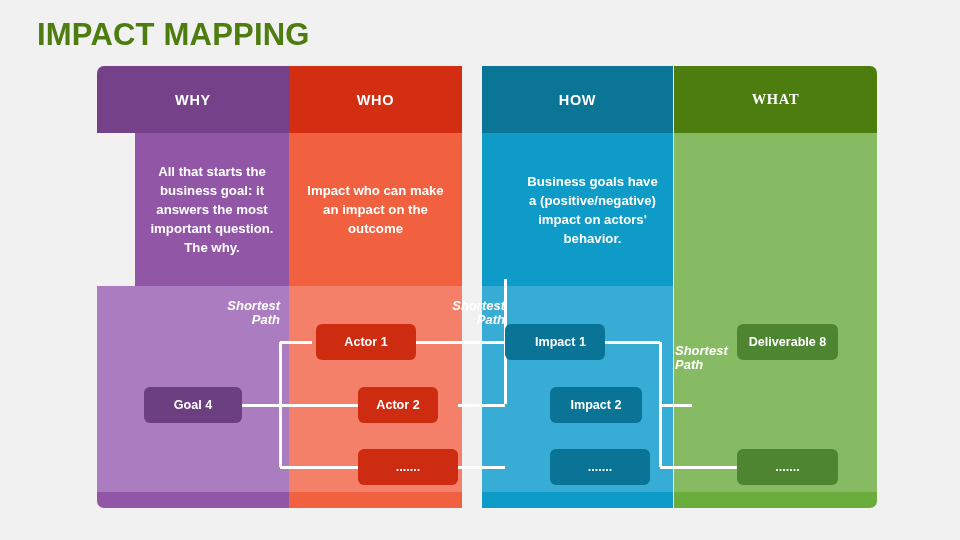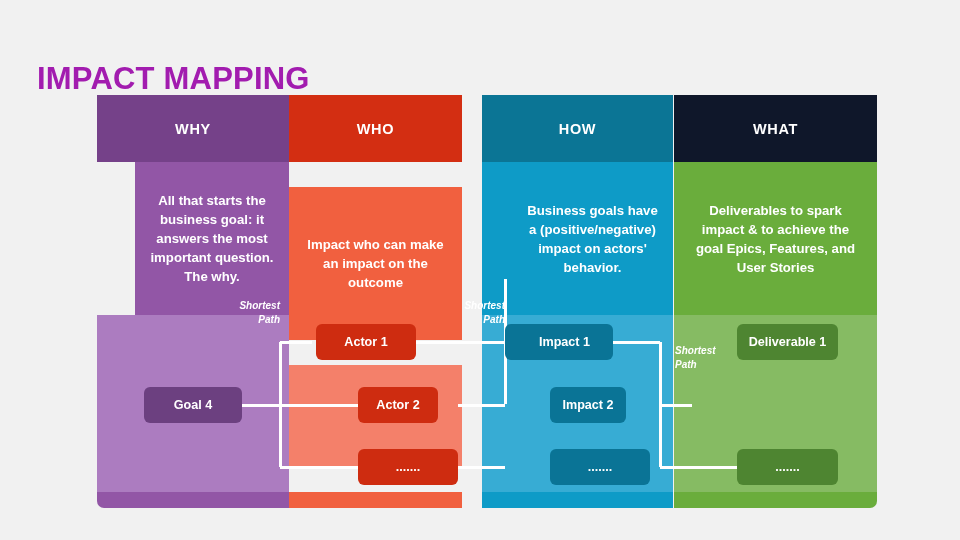--- a/index.html
+++ b/index.html
@@ -22,28 +22,28 @@
     position:absolute;left:97px;top:66px;
     width:780px;height:442px;
     border-radius:7px;
     overflow:hidden;
   }
   .col{
     position:absolute;top:0;height:442px;
     display:flex;flex-direction:column;
   }
   .col-why {left:0px;   width:192px;}
-  .col-who {left:192px; width:173px;gap:25px;}
+  .col-who {left:192px; width:173px;}
   .col-how {left:385px; width:191px;justify-content:center;}
   .col-what{left:577px; width:203px;}
 
   .hdr{
     height:67px;
     display:flex;align-items:center;justify-content:center;
-    color:#ffffff;font-size:14.5px;font-weight:bold;letter-spacing:.7px;margin-top:29px;
+    color:#ffffff;font-size:14.5px;font-weight:bold;letter-spacing:.7px;
   }
   .desc{
     height:153px;
     display:flex;align-items:center;justify-content:center;
     padding:0 14px;box-sizing:border-box;
     color:#ffffff;font-size:13.2px;font-weight:bold;line-height:19px;
     text-align:center;
   }
   .body-zone{flex:1;}
   .foot{height:16px;}
@@ -62,32 +62,32 @@
     border-radius:6px;
     display:flex;align-items:center;justify-content:center;
     color:#ffffff;font-size:12.6px;font-weight:bold;
     box-sizing:border-box;
     pointer-events:auto;
   }
   .node.dots{letter-spacing:0px;}
 
   .sp-label{
     position:absolute;
-    color:#ffffff;font-size:10px;font-weight:bold;font-style:italic;
+    color:#ffffff;font-size:13px;font-weight:bold;font-style:italic;
     line-height:14px;text-align:right;
     pointer-events:auto;
   }
   .sp-label.left-al{text-align:left;}
 </style>
 </head>
 <body style="background: rgb(241, 241, 241);">
 
 <div class="slide">
 
-  <div class="title" style="color: #a21caf; margin-top: 44px;">IMPACT MAPPING</div>
+  <div class="title" style="color: #4d7c0f;">IMPACT MAPPING</div>
 
   <div class="board">
 
     <div class="col col-why">
       <div class="hdr" id="hdr-why" style="background: rgb(117, 65, 137);">WHY</div>
       <div class="desc" id="desc-why" style="background: rgb(146, 86, 166); margin-left: 38px;">All that starts the business goal: it answers the most important question. The why.</div>
       <div class="body-zone" id="body-why" style="background: rgb(172, 124, 192);"></div>
       <div class="foot" id="foot-why" style="background: rgb(146, 86, 166);"></div>
     </div>
 
@@ -99,22 +99,21 @@
     </div>
 
     <div class="col col-how">
       <div class="hdr" id="hdr-how" style="background: rgb(11, 117, 149);">HOW</div>
       <div class="desc" id="desc-how" style="background: rgb(14, 155, 199); padding-left: 44px;">Business goals have a (positive/negative) impact on actors' behavior.</div>
       <div class="body-zone" id="body-how" style="background: rgb(55, 172, 212);"></div>
       <div class="foot" id="foot-how" style="background: rgb(14, 155, 199);"></div>
     </div>
 
     <div class="col col-what">
-      <div class="hdr" id="hdr-what" style="background: #0f172a;">WHAT</div>
-      <div class="desc" id="desc-what" style="background: rgb(106, 173, 60);">Deliverables to spark impact &amp; to achieve the goal Epics, Features, and User Stories</div>
+      <div class="hdr" id="hdr-what" style="background: #4d7c0f; font-family: Liberation Serif, serif;">WHAT</div>
       <div class="body-zone" id="body-what" style="background: rgb(134, 187, 99);"></div>
       <div class="foot" id="foot-what" style="background: rgb(106, 173, 60);"></div>
     </div>
 
   </div>
 
   <div class="canvas">
 
     <svg width="780" height="442">
       <g id="conn" stroke="#ffffff" stroke-width="3" fill="none" shape-rendering="crispEdges">
@@ -148,25 +147,25 @@
         <path d="M408,276 L408,276"></path>
       </g>
     </svg>
 
     <div class="node" id="n-goal1" style="left: 47px; top: 321px; width: 98px; background: rgb(108, 64, 128);">Goal 4</div>
 
     <div class="node" id="n-actor1" style="left: 219px; top: 258px; width: 100px; background: rgb(206, 44, 16);">Actor 1</div>
     <div class="node" id="n-actor2" style="left: 261px; top: 321px; width: 80px; background: rgb(206, 44, 16);">Actor 2</div>
     <div class="node dots" id="n-actorx" style="left: 261px; top: 383px; width: 100px; background: rgb(206, 44, 16);">.......</div>
 
-    <div class="node" id="n-imp1" style="left: 408px; top: 258px; width: 108px; background: rgb(10, 116, 150); padding-left: 11px;">Impact 1</div>
-    <div class="node" id="n-imp2" style="left: 453px; top: 321px; width: 76px; background: rgb(10, 116, 150);">Impact 2</div>
+    <div class="node" id="n-imp1" style="left: 408px; top: 258px; width: 100px; background: rgb(10, 116, 150); padding-left: 11px;">Impact 1</div>
+    <div class="node" id="n-imp2" style="left: 453px; top: 321px; width: 92px; background: rgb(10, 116, 150);">Impact 2</div>
     <div class="node dots" id="n-impx" style="left: 453px; top: 383px; width: 100px; background: rgb(10, 116, 150);">.......</div>
 
-    <div class="node" id="n-del1" style="left: 640px; top: 258px; width: 101px; background: rgb(78, 133, 49);">Deliverable 1</div>
+    <div class="node" id="n-del1" style="left: 640px; top: 258px; width: 101px; background: rgb(78, 133, 49);">Deliverable 8</div>
     <div class="node dots" id="n-delx" style="left: 640px; top: 383px; width: 101px; background: rgb(78, 133, 49);">.......</div>
 
     <div class="sp-label" style="left:110px; top:233px; width:73px;">
       <div>Shortest</div>
       <div>Path</div>
     </div>
 
     <div class="sp-label" style="left:335px; top:233px; width:73px;">
       <div>Shortest</div>
       <div>Path</div>

